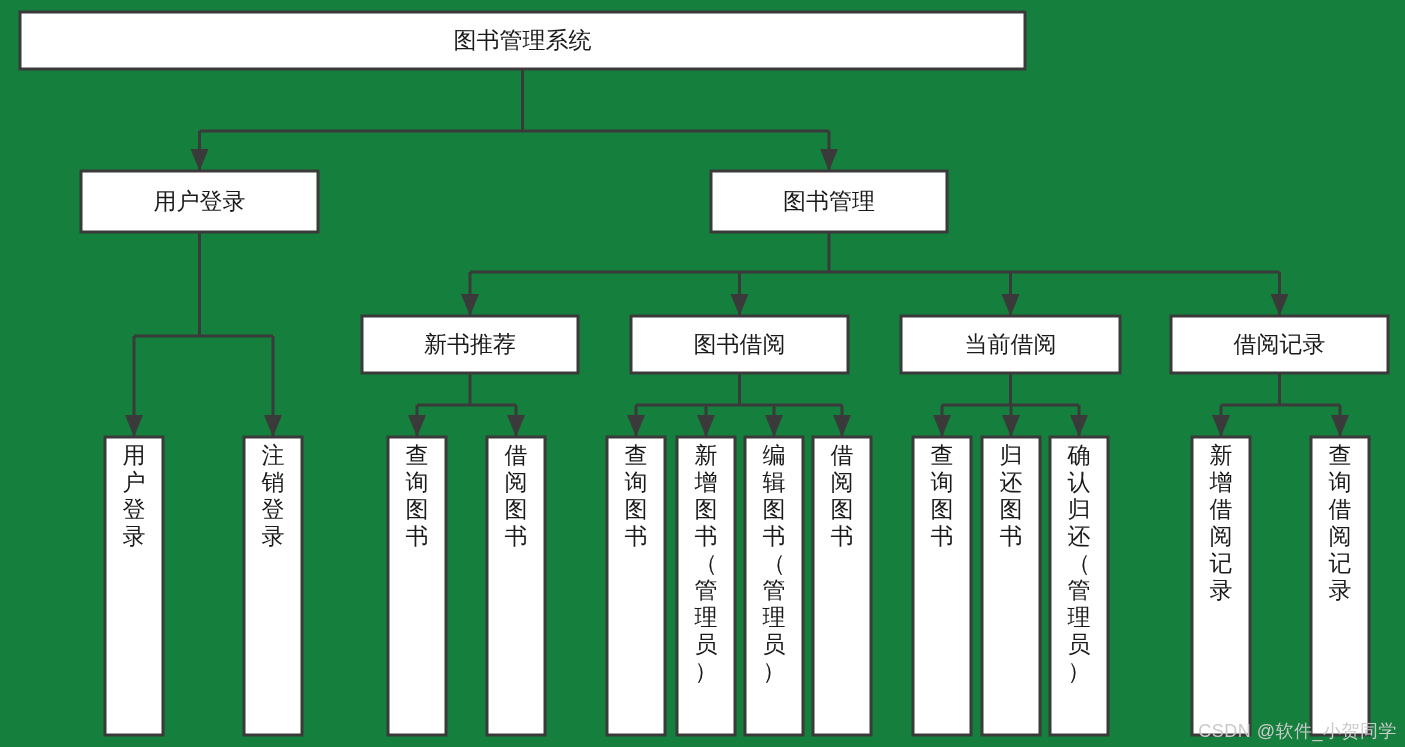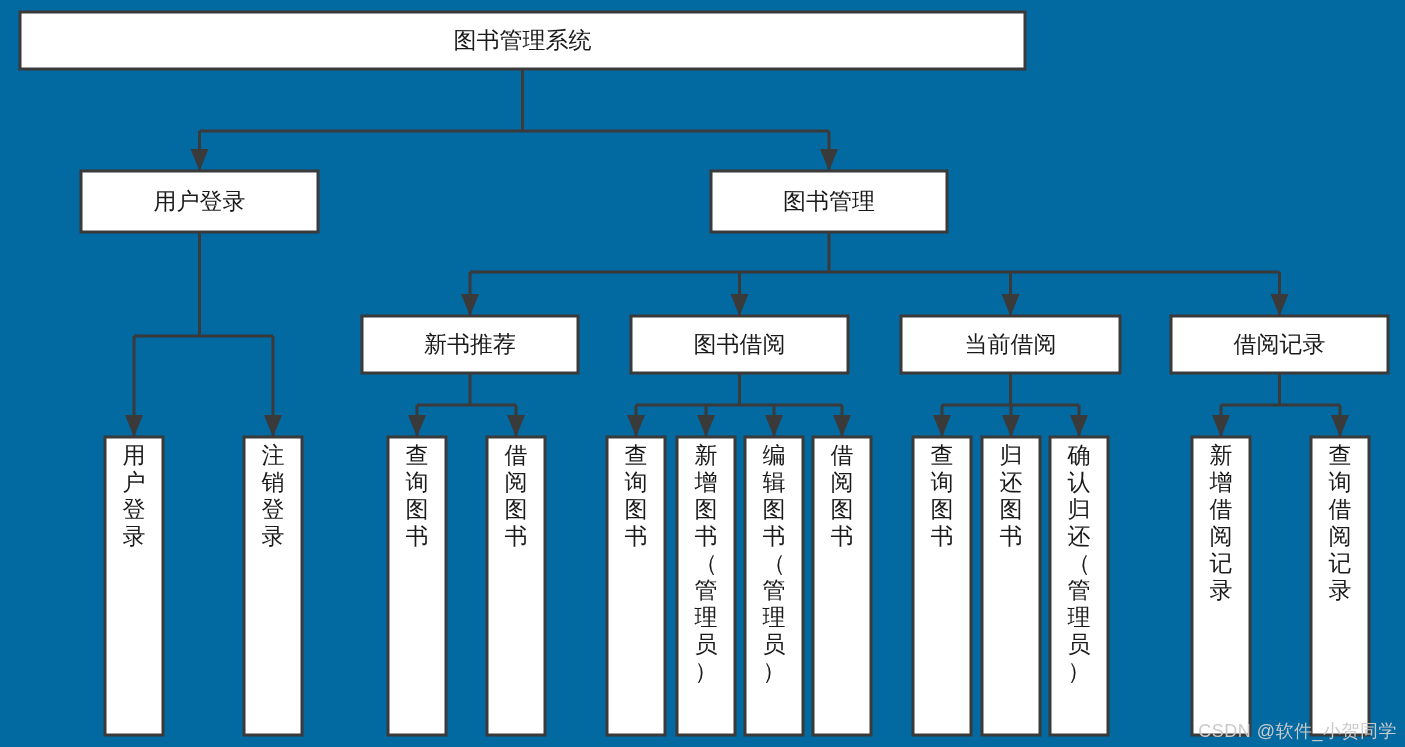--- a/index.html
+++ b/index.html
@@ -10,21 +10,21 @@
   body {
     width: 1405px;
     height: 747px;
     font-family: "Liberation Sans", sans-serif;
     overflow: hidden;
   }
   #diagram-root {
     position: relative;
     width: 1405px;
     height: 747px;
-    background: #0369a1;
+    background: #15803d;
   }
   svg.diagram-canvas {
     position: absolute;
     top: 0;
     left: 0;
     width: 1405px;
     height: 747px;
     display: block;
   }
   .node-box {

